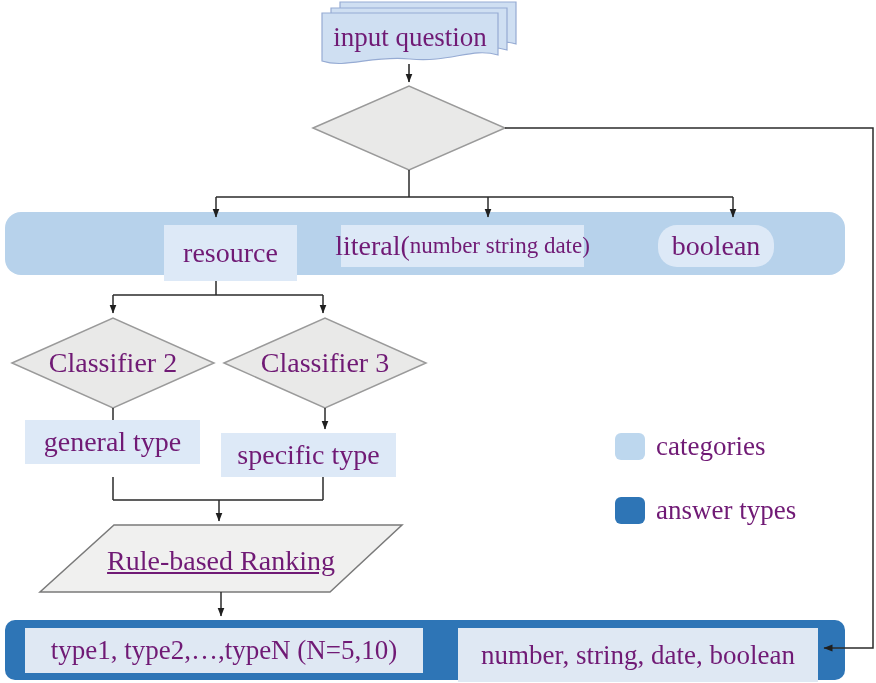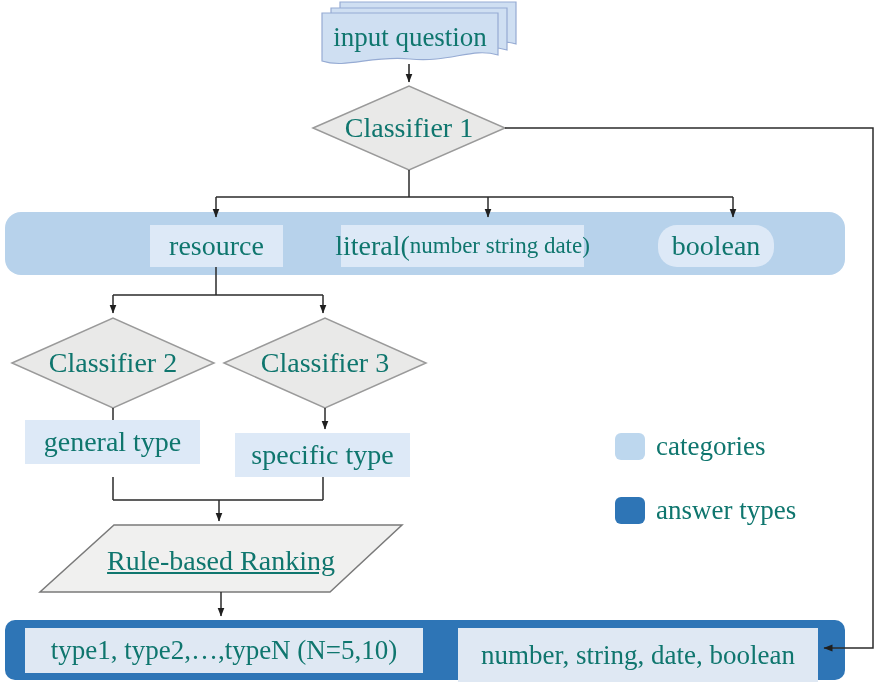--- a/index.html
+++ b/index.html
@@ -1,18 +1,18 @@
 <!DOCTYPE html>
 <html><head>
 <meta charset="utf-8">
 <style>
   html,body{margin:0;padding:0;background:#fff;}
   #stage{
     position:relative;width:876px;height:683px;background:#ffffff;
-    font-family:"Liberation Serif","DejaVu Serif",serif;color:#0f766e;
+    font-family:"Liberation Serif","DejaVu Serif",serif;color:#701a75;
     overflow:hidden;
   }
   .abs{position:absolute;}
   
   .layer0{z-index:0;}          
   #connectors{z-index:1;}      
   .layer2{z-index:2;}          
 
   
   .band{
@@ -22,25 +22,25 @@
   
   .answer-bar{
     left:5px;top:620px;width:840px;height:60px;border-radius:10px;
     background:#2e75b6;
   }
   
   .lightbox{
     background:#dde9f7;text-align:center;font-size:28px;
     display:flex;align-items:center;justify-content:center;white-space:nowrap;
   }
-  .node-resource{left:150px;top:225px;width:133px;height:42px;align-items:center;}
+  .node-resource{left:164px;top:225px;width:133px;height:56px;align-items:center;}
   .node-literal{left:341px;top:225px;width:243px;height:42px;}
   .node-boolean{left:658px;top:225px;width:116px;height:42px;}
   .node-general{left:25px;top:420px;width:175px;height:44px;}
-  .node-specific{left:235px;top:433px;width:175px;height:44px;}
+  .node-specific{left:221px;top:433px;width:175px;height:44px;}
   .literal-small{font-size:23px;}
   
   .outbox{
     background:#dfe8f3;text-align:center;font-size:27px;
     display:flex;align-items:center;justify-content:center;white-space:nowrap;
   }
   .out-left{left:25px;top:628px;width:398px;height:45px;}
   .out-right{left:458px;top:628px;width:360px;height:54px;}
   
   .shape-label{
@@ -104,21 +104,20 @@
 
     <path d="M113,477 V500 M323,477 V500 M113,500 H323" stroke="#2b2b2b" stroke-width="1.5" fill="none"></path>
     <path d="M219,500 V521" stroke="#2b2b2b" stroke-width="1.5" fill="none" marker-end="url(#arr)"></path>
 
     <polygon points="114,525 402,525 330,592 40,592" fill="#f0f0ef" stroke="#7a7a7a" stroke-width="1.5"></polygon>
 
     <path d="M221,592 V616" stroke="#2b2b2b" stroke-width="1.5" fill="none" marker-end="url(#arr)"></path>
   </svg>
 
   <div class="abs layer2 shape-label lbl-input">input question</div>
-  <div class="abs layer2 shape-label lbl-c1">Classifier 1</div>
   <div class="abs layer2 shape-label lbl-c2">Classifier 2</div>
   <div class="abs layer2 shape-label lbl-c3">Classifier 3</div>
   <div class="abs layer2 shape-label lbl-rank">Rule-based Ranking</div>
 
   <div class="abs layer2 lightbox node-resource" style="background-color: rgb(221, 233, 247);">
     <span>resource</span>
   </div>
   <div class="abs layer2 lightbox node-literal" style="background-color: rgb(221, 233, 247);">
     <span>literal(</span>
       <span class="literal-small">number string date)</span>

